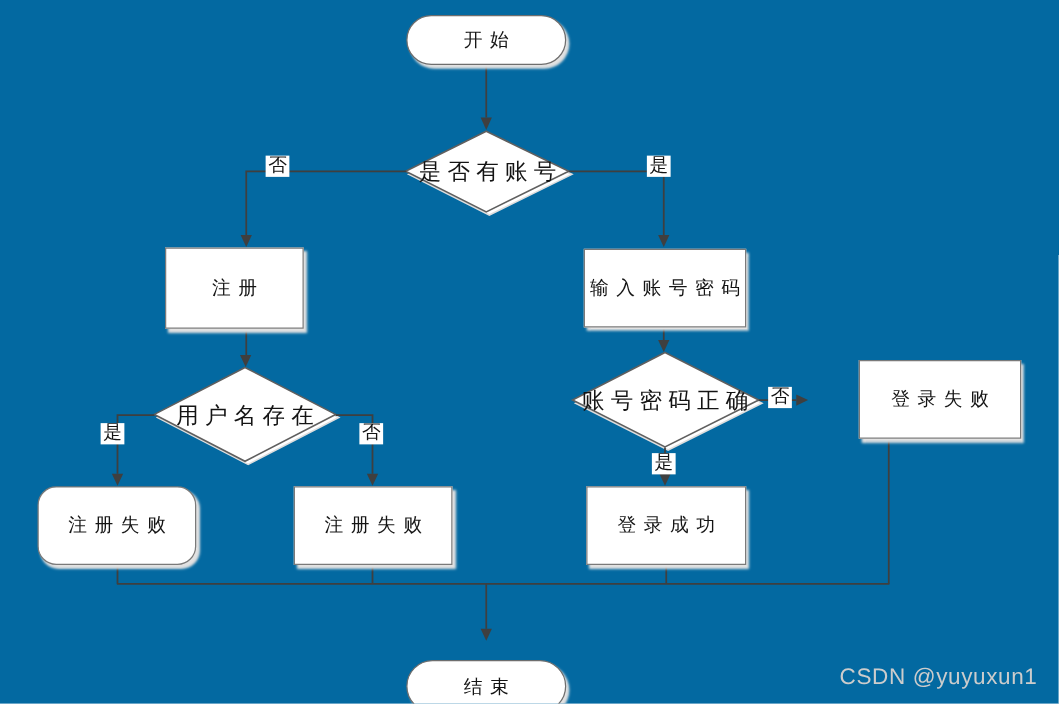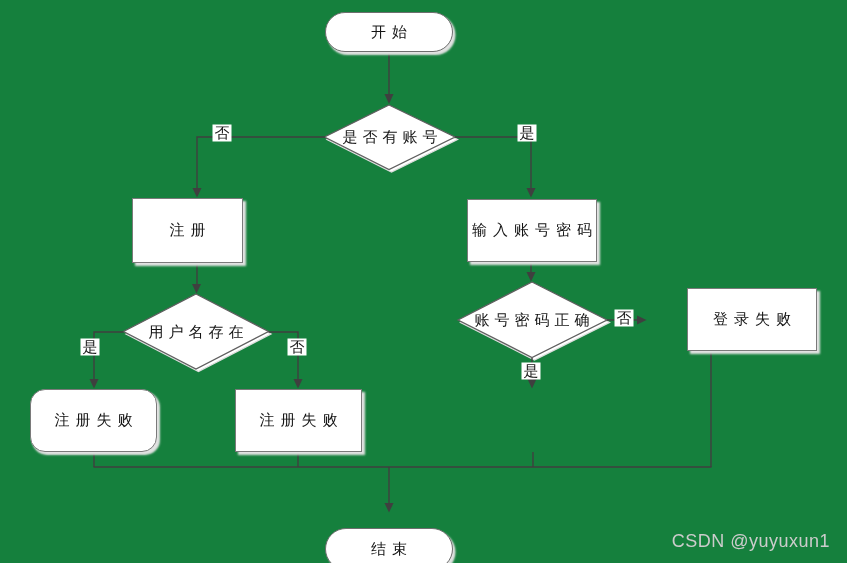--- a/index.html
+++ b/index.html
@@ -1,31 +1,31 @@
 <!DOCTYPE html>
 <html><head>
 <meta charset="utf-8">
 <style>
   html,body{margin:0;padding:0;background:#fff;}
   .canvas{
-    position:relative;width:847px;height:563px;background:#15803d;
+    position:relative;width:847px;height:563px;background:#0369a1;
     font-family:"Liberation Serif","DejaVu Serif",serif;overflow:hidden;
   }
   .connectors{position:absolute;left:0;top:0;}
   .node{
     position:absolute;box-sizing:border-box;background:#ffffff;
     border:1.5px solid #7a7a7a;box-shadow:2.5px 3px 2px #e2e2e2;
     display:flex;align-items:center;justify-content:center;
     font-size:15px;color:#141414;letter-spacing:6px;padding-left:6px;
     white-space:nowrap;
   }
   .terminator{border-radius:22px;border-color:#6e6e6e;}
   .dlabel{
     position:absolute;transform:translate(-50%,-50%);
-    font-size:15px;color:#141414;letter-spacing:5px;padding-left:5px;
+    font-size:18px;color:#141414;letter-spacing:5px;padding-left:5px;
     white-space:nowrap;text-align:center;
   }
   .elabel{
     position:absolute;transform:translate(-50%,-50%);
     font-size:15px;color:#141414;background:#ffffff;
     padding:0 2px;line-height:17px;white-space:nowrap;
   }
   .watermark{
     position:absolute;right:17px;bottom:11px;
     font-family:"Liberation Sans",sans-serif;font-size:18px;
@@ -103,20 +103,21 @@
   <div class="node terminator" style="left:325px;top:12px;width:128px;height:40px;">开始</div>
 
   <div class="node" style="left:132px;top:198px;width:111px;height:65px;">注册</div>
 
   <div class="node" style="left:467px;top:199px;width:130px;height:63px;">输入账号密码</div>
 
   <div class="node" style="left:30px;top:389px;width:127px;height:63px;border-radius:15px;">注册失败</div>
 
   <div class="node" style="left:235px;top:389px;width:127px;height:63px;">注册失败</div>
 
+  <div class="node" style="left:469px;top:389px;width:128px;height:63px;">登录成功</div>
 
   <div class="node" style="left:647px;top:288px;width:130px;height:63px;margin-left:40px;">登录失败</div>
 
   <div class="node terminator" style="left:325px;top:528px;width:128px;height:42px;">结束</div>
 
   <div class="dlabel" style="left:390px;top:137px;">是否有账号</div>
 
   <div class="dlabel" style="left:196px;top:332px;">用户名存在</div>
 
   <div class="dlabel" style="left:532px;top:320px;">账号密码正确</div>

